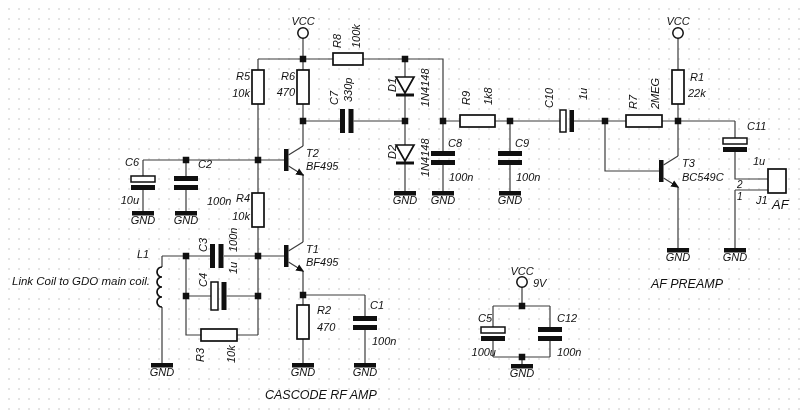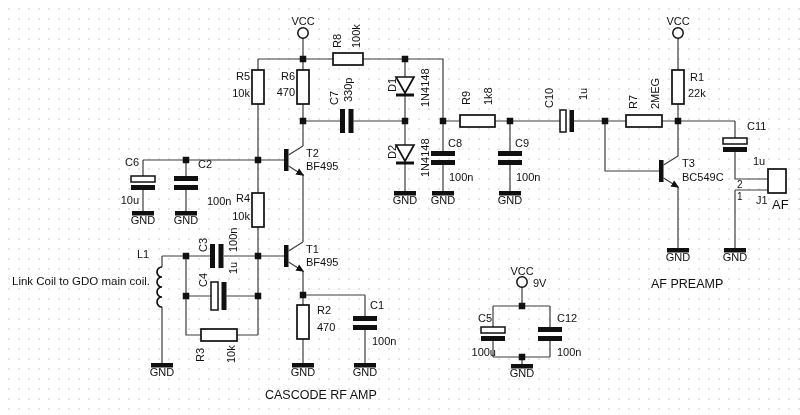--- a/index.html
+++ b/index.html
@@ -1,20 +1,21 @@
 <!DOCTYPE html>
 <html><head>
 <meta charset="utf-8">
 <style>
   html,body{margin:0;padding:0;background:#fff;}
   #canvas{
     position:relative;width:800px;height:415px;background:#fff;
     background-image:radial-gradient(circle,#e4e4e4 0.9px,transparent 1.1px);
     background-size:10px 10px;background-position:4px 4px;
     font-family:"Liberation Sans",sans-serif;
+    font-style:italic;
   }
   svg{position:absolute;left:0;top:0;}
   text{font-family:"Liberation Sans",sans-serif;fill:#111;}
   .lbl{font-size:11px;}
   .lbl-sm{font-size:10px;}
   .lbl-lg{font-size:13px;}
   .title{font-size:12.5px;}
   .note{font-size:11.5px;}
   .mid{text-anchor:middle;}
   .end{text-anchor:end;}

